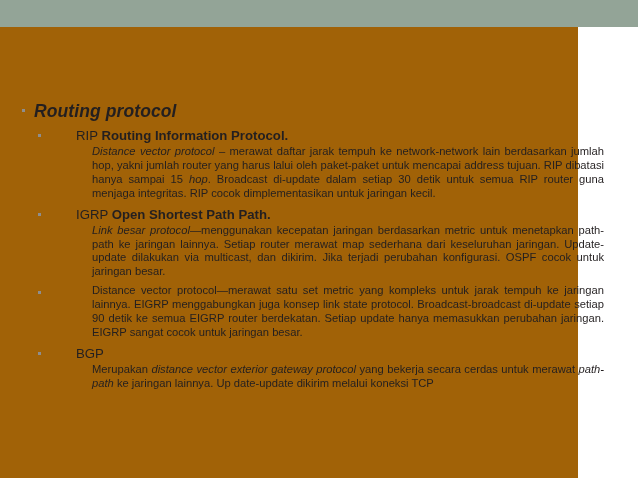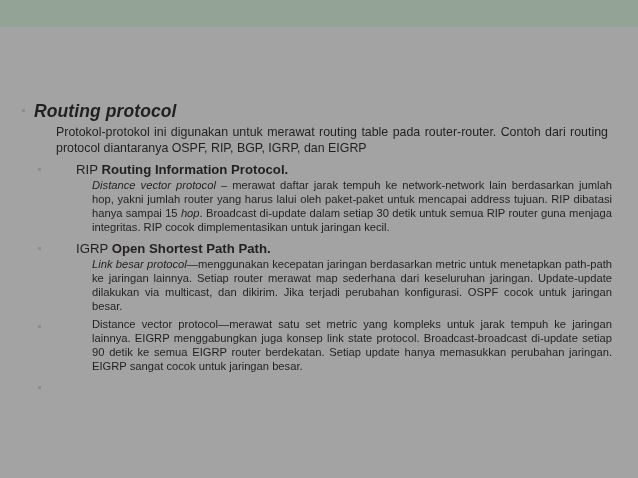--- a/index.html
+++ b/index.html
@@ -11,23 +11,23 @@
     width: 638px;
     height: 478px;
     background: #ffffff;
     font-family: "Liberation Sans", sans-serif;
     color: #231f20;
     overflow: hidden;
   }
 
   .slide {
     position: relative;
-    width: 638px;
+    width: 578px;
     height: 478px;
-    background: #a3a3a3;
+    background: #a16207;
     box-sizing: border-box;
   }
 
   
   .top-band {
     position: absolute;
     top: 0;
     left: 0;
     width: 638px;
     height: 27px;
@@ -98,40 +98,39 @@
     width: 3px;
     height: 3px;
     background: #8e8e8e;
   }
 
   .l3-body {
     font-size: 11.2px;
     line-height: 13.9px;
     text-align: justify;
     color: #231f20;
-    margin: 1px 0 0 16px;
+    margin: 1px 8px 0 16px;
     padding-right: 2px;
   }
   .l3-body i { font-style: italic; }
 
   .nowrap-gap { white-space: pre; }
 </style>
 </head>
 <body style="background: rgb(255, 255, 255); color: rgb(35, 31, 32);">
 
 <div class="slide">
 
   <div class="top-band" style="background: rgb(147, 164, 151);"></div>
 
   <div class="content">
 
     <div class="l1-block">
       <span class="bullet-l1" style="background: rgb(142, 142, 142);"></span>
       <div class="l1-title">Routing protocol</div>
-      <div class="l1-body">Protokol-protokol ini digunakan untuk merawat routing table pada router-router. Contoh dari routing protocol diantaranya OSPF, RIP, BGP, IGRP, dan EIGRP</div>
     </div>
 
     <div class="l2-block">
       <span class="bullet-l2" style="background: rgb(142, 142, 142);"></span>
       <div class="l2-head"><span>RIP</span> <b>Routing Information Protocol.</b></div>
       <div class="l3-body"><i>Distance vector protocol</i><span> – merawat daftar jarak tempuh ke network-network lain berdasarkan jumlah hop, yakni jumlah router yang harus lalui oleh paket-paket untuk mencapai address tujuan. RIP dibatasi hanya sampai </span><span class="nowrap-gap">15 </span><i>hop</i><span>. Broadcast di-update dalam setiap 30 detik untuk semua RIP router guna menjaga integritas. RIP cocok dimplementasikan untuk jaringan kecil.</span></div>
     </div>
 
     <div class="l2-block">
       <span class="bullet-l2" style="background: rgb(142, 142, 142);"></span>
@@ -139,16 +138,18 @@
       <div class="l3-body"><i>Link besar protocol</i><span>—menggunakan kecepatan jaringan berdasarkan metric untuk menetapkan path-path ke jaringan lainnya. Setiap router merawat map sederhana dari keseluruhan jaringan. Update-update dilakukan via multicast, dan dikirim. Jika terjadi perubahan konfigurasi. OSPF cocok untuk jaringan besar.</span></div>
     </div>
 
     <div class="l2-block">
       <span class="bullet-l2" style="background: rgb(142, 142, 142);"></span>
       <div class="l3-body"><span>Distance vector protocol—merawat satu set metric yang kompleks untuk jarak tempuh ke jaringan lainnya. EIGRP menggabungkan juga konsep link state protocol. Broadcast-broadcast di-update setiap 90 detik ke semua EIGRP router berdekatan. Setiap update hanya memasukkan perubahan jaringan. EIGRP sangat cocok untuk jaringan besar.</span></div>
     </div>
 
     <div class="l2-block">
       <span class="bullet-l2" style="background: rgb(142, 142, 142);"></span>
+      <div class="l2-head"><span>BGP</span></div>
+      <div class="l3-body"><span>Merupakan </span><i>distance vector exterior gateway protocol</i><span> yang bekerja secara cerdas untuk merawat </span><i>path-path</i><span> ke jaringan lainnya. Up date-update dikirim melalui koneksi TCP</span></div>
     </div>
 
   </div>
 </div>
 
 </body></html>

